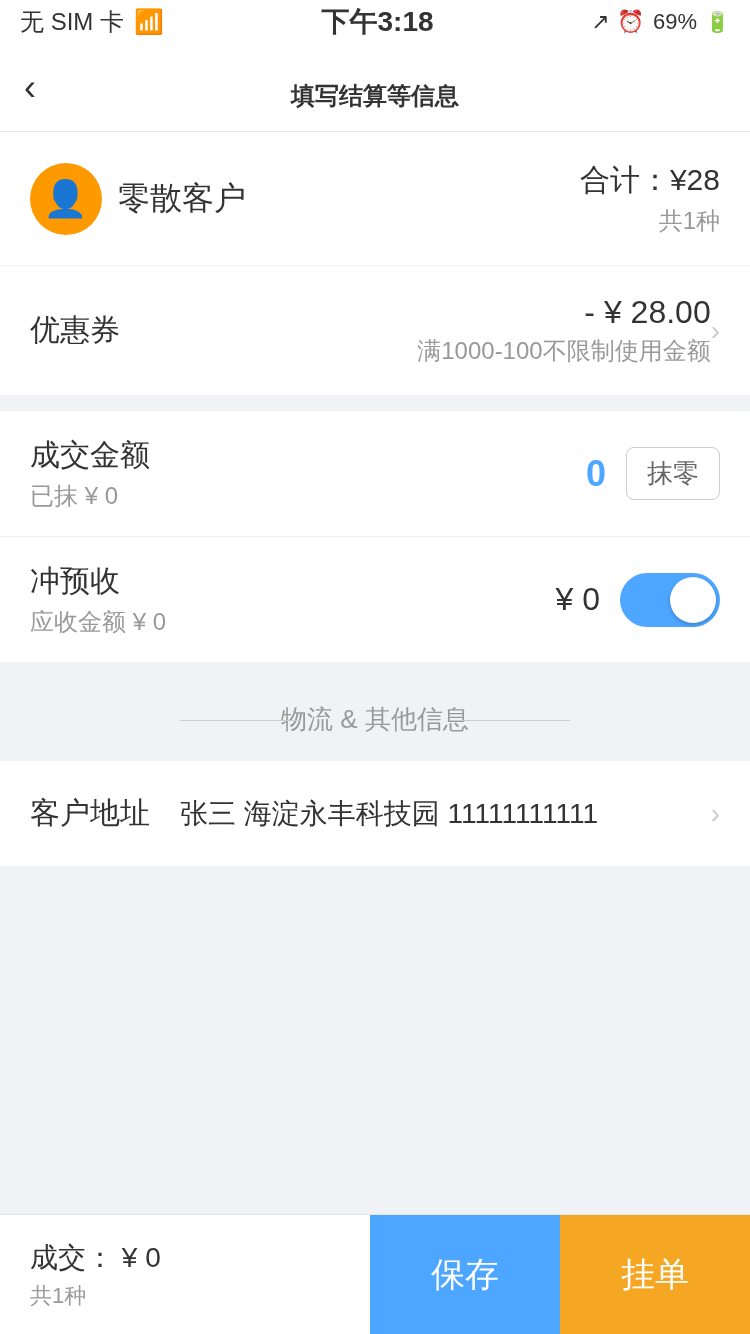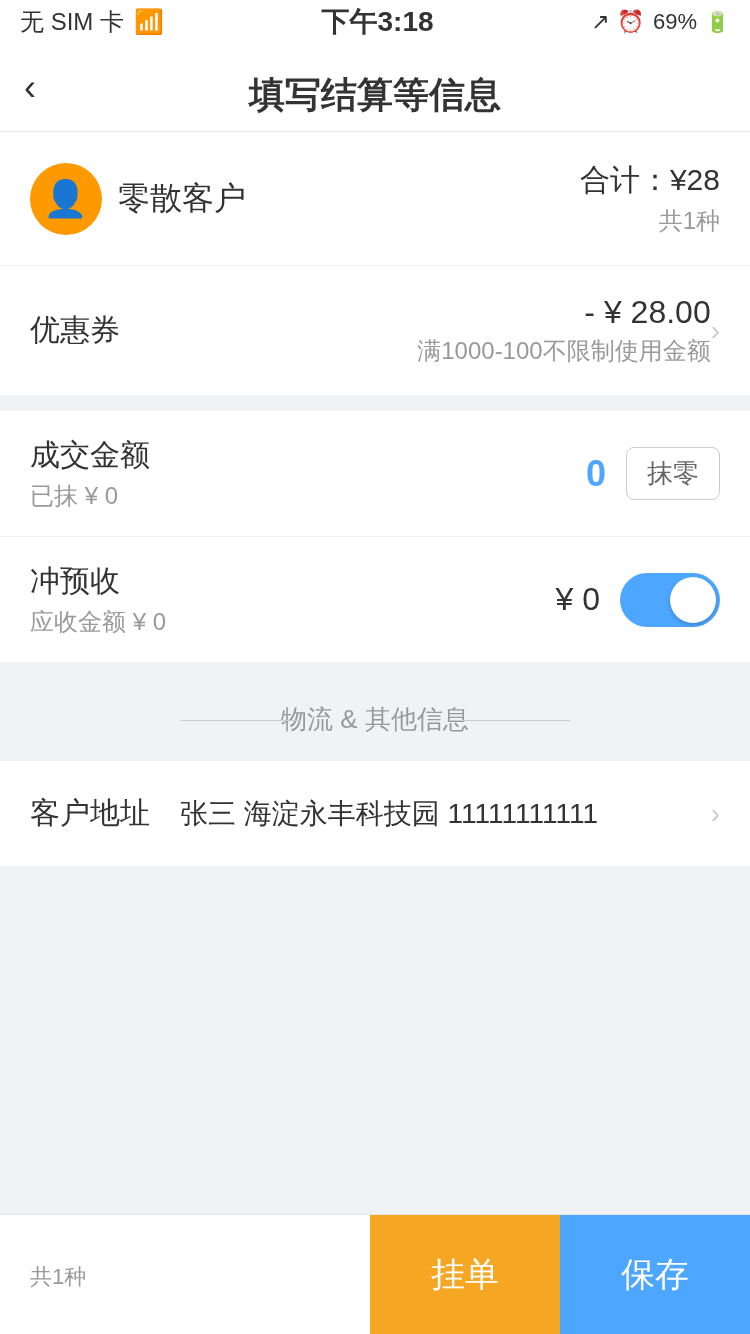--- a/index.html
+++ b/index.html
@@ -39,21 +39,21 @@
       border-bottom: 1px solid #e5e5e5;
     }
     .nav-back {
       position: absolute;
       left: 24px;
       font-size: 36px;
       color: #333;
       cursor: pointer;
     }
     .nav-title {
-      font-size: 36px;
+      font-size: 24px;
       font-weight: 600;
       color: #333;
       margin-top: 16px;
     }
 
     
     .section {
       background: #fff;
       margin-bottom: 16px;
     }
@@ -395,17 +395,21 @@
       <span class="address-label">客户地址</span>
       <span class="address-value">张三 海淀永丰科技园 11111111111</span>
       <span class="chevron">›</span>
     </div>
   </div>
 
 </div>
 
 <div class="bottom-bar">
   <div class="bottom-info">
+    <div class="bottom-deal">
+      <span>成交：</span>
+      <span>¥ 0</span>
+    </div>
     <div class="bottom-count">共1种</div>
   </div>
+  <button class="bottom-btn btn-save">保存</button>
   <button class="bottom-btn btn-hold">挂单</button>
-  <button class="bottom-btn btn-save">保存</button>
 </div>
 
 </body></html>

